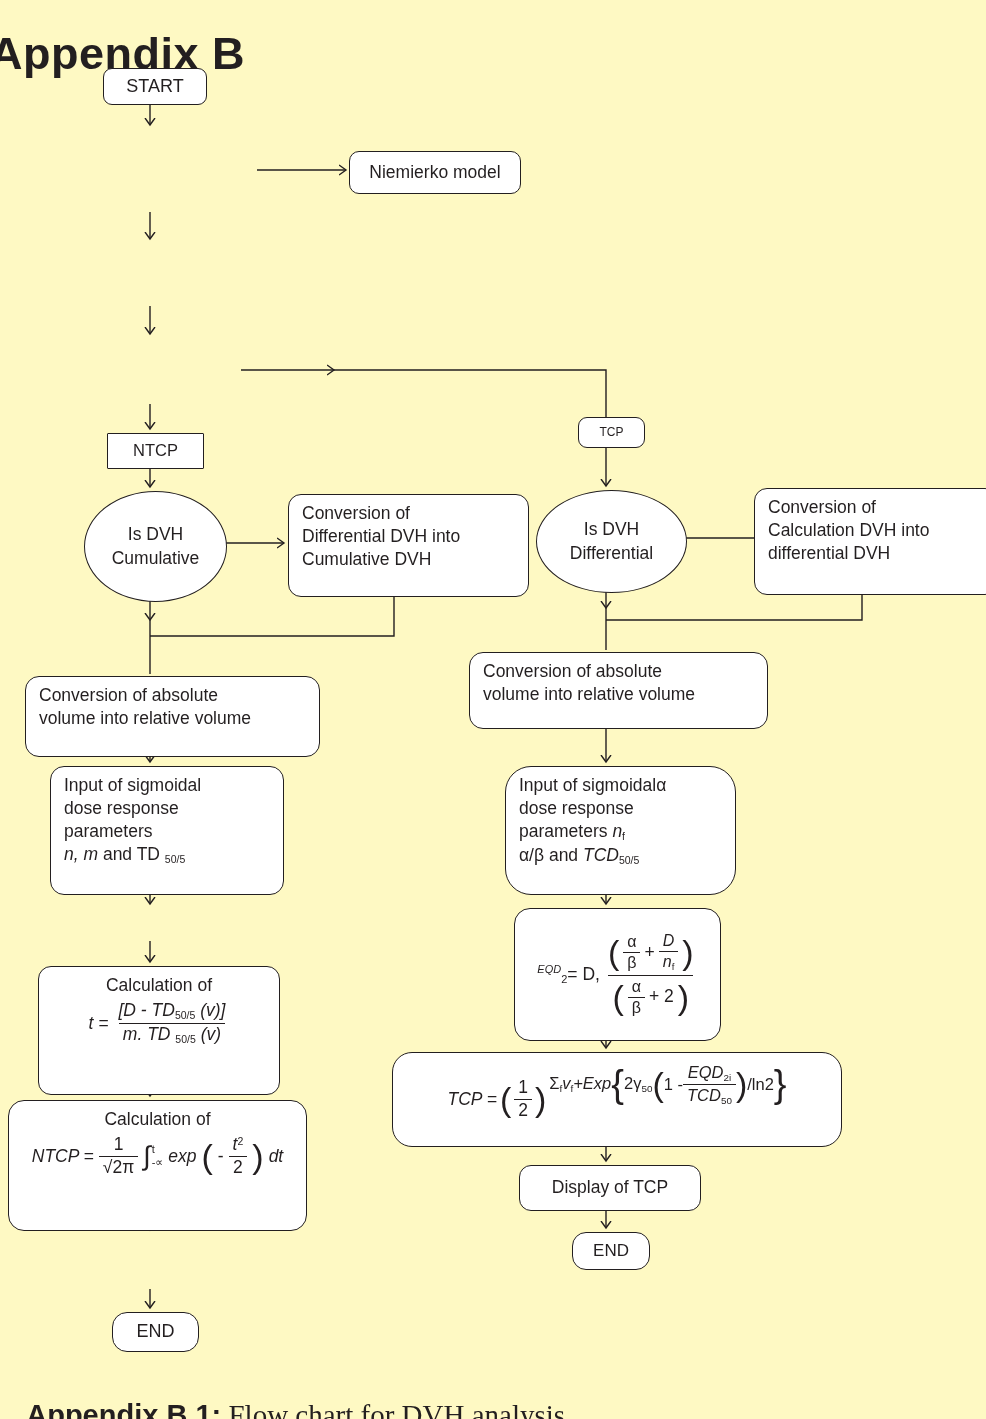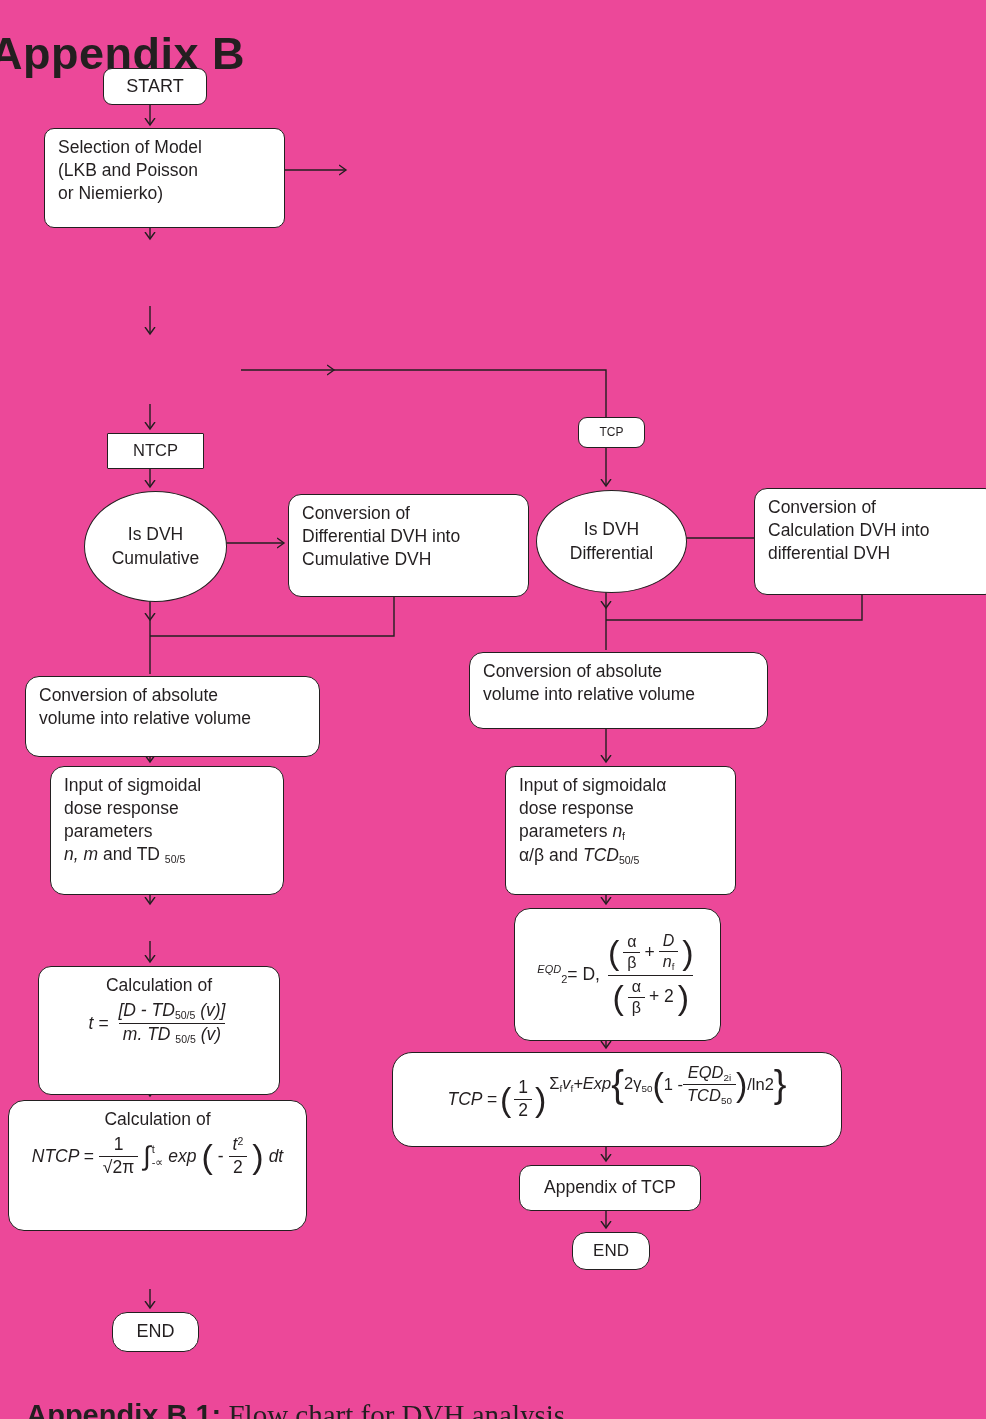--- a/index.html
+++ b/index.html
@@ -1,17 +1,17 @@
 <!DOCTYPE html>
 <html><head>
 <meta charset="utf-8">
 <style>
   html,body{margin:0;padding:0;background:#fff}
   body{font-family:"Liberation Sans","DejaVu Sans",sans-serif;color:#231f20}
-  .canvas{position:relative;width:986px;height:1419px;background:#ec4899;overflow:hidden}
+  .canvas{position:relative;width:986px;height:1419px;background:#fef9c3;overflow:hidden}
   svg.connectors{position:absolute;left:0;top:0;z-index:1}
   .title{position:absolute;left:-10px;top:-2px;font-size:45px;font-weight:bold;z-index:2;letter-spacing:.5px}
   .caption{position:absolute;left:-6px;top:1366px;font-size:29px;z-index:2;white-space:pre}
   .caption .cap-label{font-weight:bold;font-family:"Liberation Sans",sans-serif}
   .caption .cap-text{font-family:"Liberation Serif",serif}
 
   .node{position:absolute;z-index:2;background:#fff;border:1.4px solid #231f20;border-radius:10px;
         font-size:17.5px;line-height:1.32;padding:7px 13px;color:#231f20}
   .centered{display:flex;flex-direction:column;align-items:center;justify-content:center;text-align:right;padding:2px 4px}
 
@@ -23,21 +23,21 @@
   .p-select{left:64px;top:338px;width:177px;height:66px}
   .p-ntcp{left:107px;top:433px;width:87px;height:30px;border-radius:1px;font-size:16.5px}
   .p-tcp{left:578px;top:417px;width:57px;height:25px;border-radius:9px;font-size:12px}
   .p-ellcum{left:84px;top:491px;width:133px;height:105px;border-radius:50%}
   .p-convdiff{left:288px;top:494px;width:213px;height:87px;border-radius:13px}
   .p-elldiff{left:536px;top:490px;width:141px;height:97px;border-radius:50%}
   .p-convcum{left:754px;top:488px;width:216px;height:91px;border-radius:13px}
   .p-absl{left:25px;top:676px;width:267px;height:65px;border-radius:14px}
   .p-absr{left:469px;top:652px;width:271px;height:61px;border-radius:14px}
   .p-inputl{left:50px;top:766px;width:206px;height:113px;border-radius:14px}
-  .p-inputr{left:505px;top:766px;width:203px;height:113px;border-radius:10px}
+  .p-inputr{left:505px;top:766px;width:203px;height:113px;border-radius:26px}
   .p-ftd{left:38px;top:908px;width:225px;height:33px;border-radius:16px;font-size:17px}
   .p-calct{left:38px;top:966px;width:228px;height:111px;border-radius:13px;padding:8px 6px}
   .p-feqd{left:514px;top:908px;width:197px;height:123px;border-radius:16px;padding:4px}
   .p-fntcp{left:8px;top:1100px;width:289px;height:113px;border-radius:16px;padding:8px 4px}
   .p-ftcp{left:392px;top:1052px;width:432px;height:85px;border-radius:20px;padding:4px 8px}
   .p-dispntcp{left:75px;top:1234px;width:151px;height:55px;border-radius:11px}
   .p-disptcp{left:519px;top:1165px;width:172px;height:40px;border-radius:12px}
   .p-endl{left:112px;top:1312px;width:77px;height:34px;border-radius:15px;font-size:18px}
   .p-endr{left:572px;top:1232px;width:68px;height:32px;border-radius:14px;font-size:17px}
 
@@ -105,26 +105,24 @@
       <path d="M606,1205 L606,1228" marker-end="url(#arr)"></path>
     </g>
   </svg>
 
   <h1 class="title">Appendix B</h1>
 
   <div class="node centered p-start">
     <span>START</span>
   </div>
 
-  <div class="node p-model">
-    <div>Selection of Model</div>
-    <div>(LKB and Poisson</div>
-    <div>or Niemierko)</div>
-  </div>
-
+
+  <div class="node centered p-niem">
+    <span>Niemierko model</span>
+  </div>
 
 
 
   <div class="node centered p-ntcp">
     <span>NTCP</span>
   </div>
 
   <div class="node centered p-tcp">
     <span>TCP</span>
   </div>
@@ -281,21 +279,21 @@
         </span>
         <span class="bigparen">)</span>
         <span>/ln2</span>
         <span class="brace">}</span>
       </span>
     </div>
   </div>
 
 
   <div class="node centered p-disptcp">
-    <span>Appendix of TCP</span>
+    <span>Display of TCP</span>
   </div>
 
   <div class="node centered p-endl">
     <span>END</span>
   </div>
 
   <div class="node centered p-endr">
     <span>END</span>
   </div>
 

